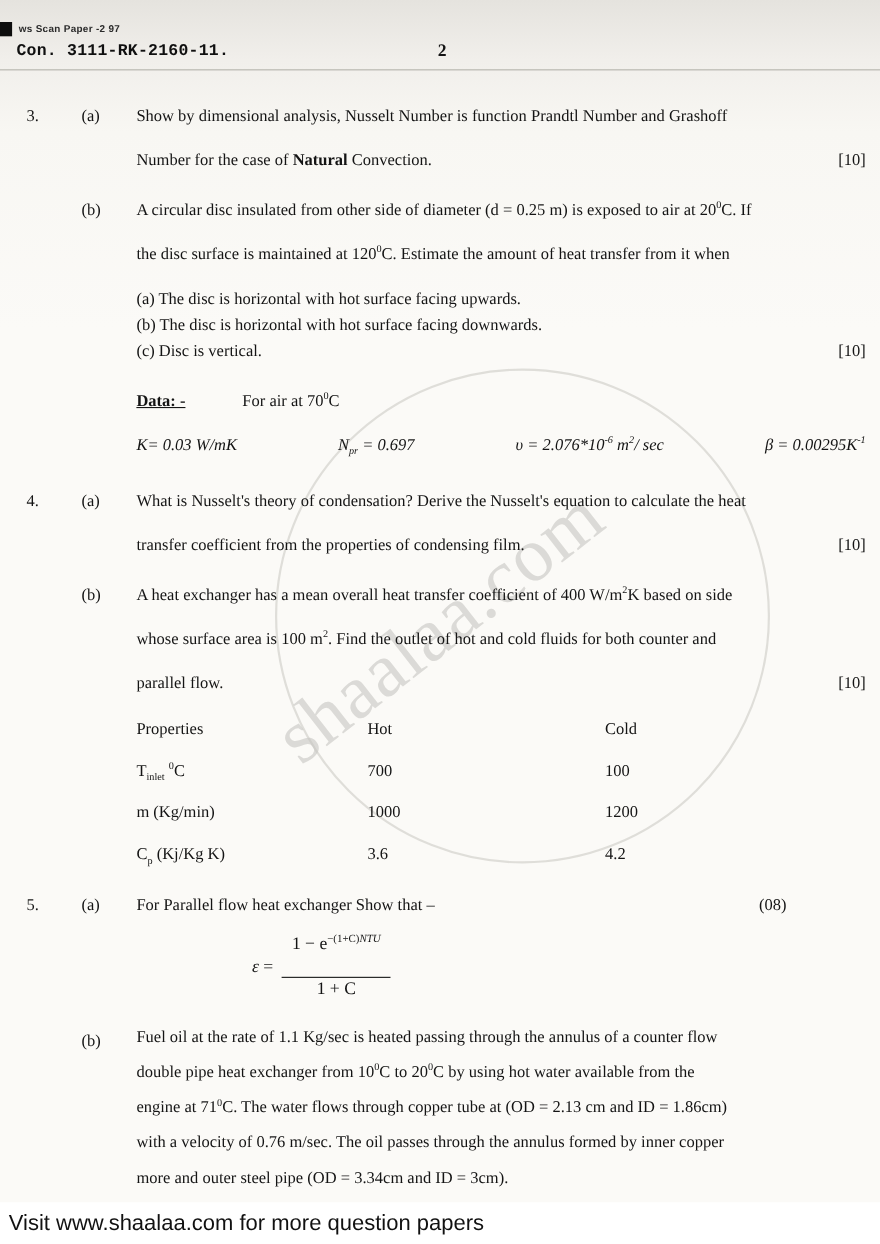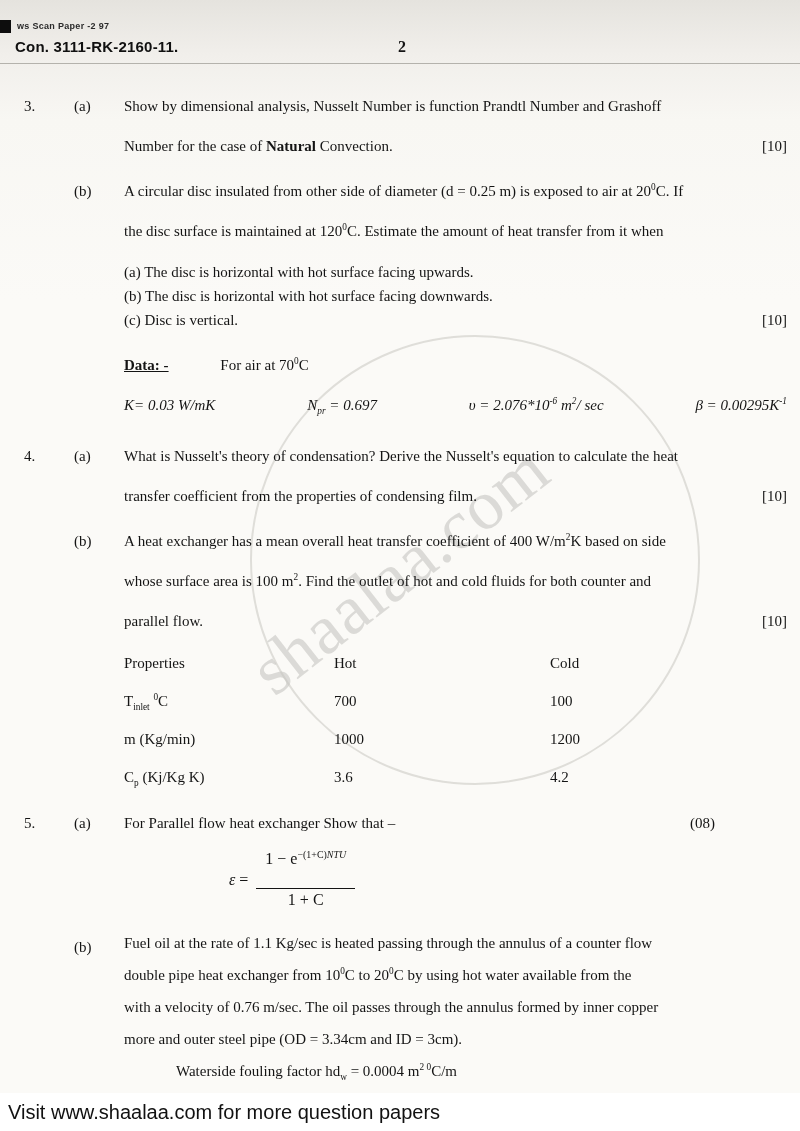--- a/index.html
+++ b/index.html
@@ -6,21 +6,21 @@
   html,body { background:#ffffff; }
   .page {
     position:relative; width:800px; height:1131px; overflow:hidden;
     background:linear-gradient(180deg,#e5e3de 0px,#f1efeb 55px,#f8f7f3 120px,#fbfaf7 300px,#fbfaf7 100%);
     font-family:"Liberation Serif", serif; color:#141414;
   }
   
   .corner-mark { position:absolute; left:0; top:20px; width:11px; height:13px; background:#0d0d0d; z-index:2; }
   .scan-note { position:absolute; left:17px; top:21px; font-family:"Liberation Sans",sans-serif;
     font-size:9px; font-weight:bold; color:#2a2a2a; letter-spacing:.3px; z-index:2; }
-  .header-code { position:absolute; left:15px; top:38px; font-family:Liberation Sans, sans-serif;
+  .header-code { position:absolute; left:15px; top:38px; font-family:Liberation Mono, monospace;
     font-size:15px; font-weight:bold; color:#101010; letter-spacing:.2px; z-index:2; }
   .page-no { position:absolute; left:398px; top:38px; font-size:16px; font-weight:bold; z-index:2; }
   .rule { position:absolute; left:0; top:63px; width:100%; height:1px; background:#b4b2ac; z-index:2; }
 
   
   .wm-circle { position:absolute; left:250px; top:335px; width:450px; height:450px;
     border:2px solid #d9d8d4; border-radius:50%; z-index:1; opacity:.85; }
   .wm-text { position:absolute; left:180px; top:530px; width:440px; text-align:center;
     transform:rotate(-38deg); transform-origin:center;
     font-size:70px; color:#c7c6c2; opacity:.6; letter-spacing:1px; z-index:1; }
@@ -196,20 +196,21 @@
           </div>
         </div>
       </div>
 
       <div class="qrow mt8">
         <div class="col-num"></div>
         <div class="col-label">(b)</div>
         <div class="col-text">
           <div class="line lh32">Fuel oil at the rate of 1.1 Kg/sec is heated passing through the annulus of a counter flow</div>
           <div class="line lh32">double pipe heat exchanger from 10<sup>0</sup>C to 20<sup>0</sup>C by using hot water available from the</div>
+          <div class="line lh32">engine at 71<sup>0</sup>C. The water flows through copper tube at (OD = 2.13 cm and ID = 1.86cm)</div>
           <div class="line lh32">with a velocity of 0.76 m/sec. The oil passes through the annulus formed by inner copper</div>
           <div class="line lh32">more and outer steel pipe (OD = 3.34cm and ID = 3cm).</div>
           <div class="line lh32 indent52">Waterside fouling factor hd<sub>w</sub> = 0.0004 m<sup>2 0</sup>C/m</div>
           <div class="line lh32 indent52">Oilside fouling factor hd<sub>o</sub> = 0.0009 m<sup>2 0</sup>C/m</div>
         </div>
       </div>
     </section>
 
   </div>
 

